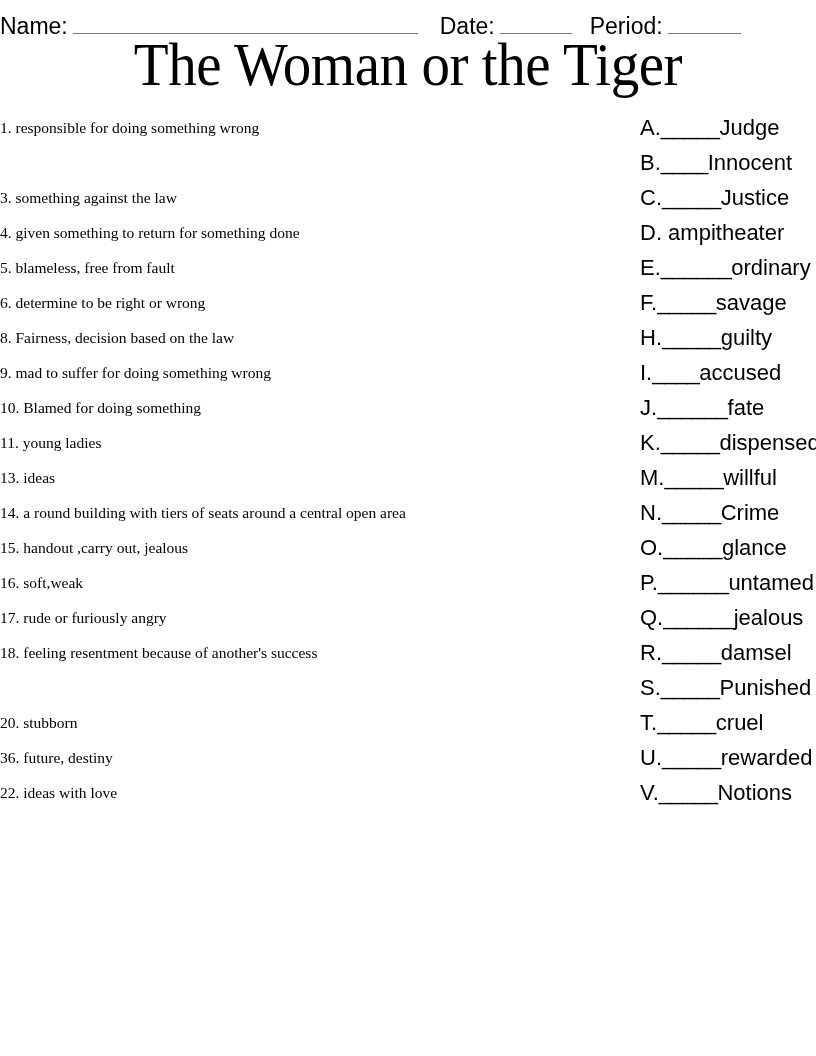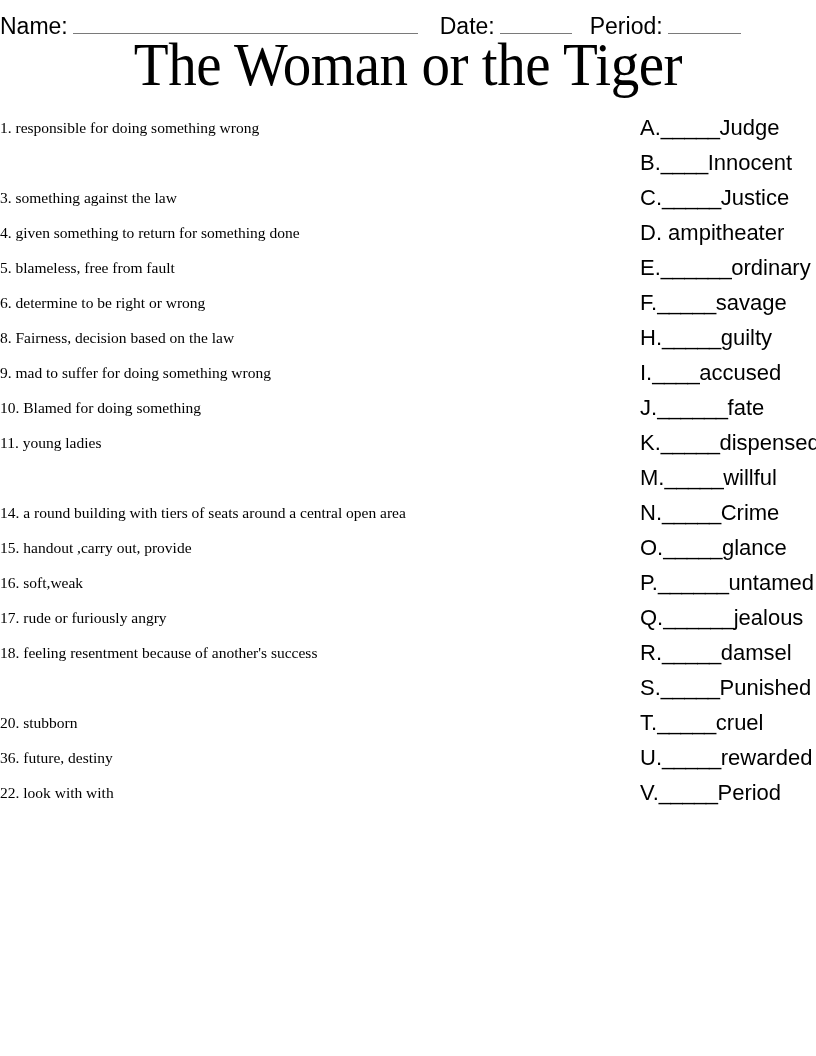--- a/index.html
+++ b/index.html
@@ -214,39 +214,43 @@
       <span>11.</span>
       <span>young ladies</span>
     </div>
     <div class="answer-cell">
       <span class="answer-letter">K.</span><span class="answer-blank">_____</span><span class="answer-word">dispensed</span>
     </div>
   </div>
 
 
   <div class="match-row">
+    <div class="prompt-cell">
+      <span>13.</span>
+      <span>ideas</span>
+    </div>
     <div class="answer-cell">
       <span class="answer-letter">M.</span><span class="answer-blank">_____</span><span class="answer-word">willful</span>
     </div>
   </div>
 
   <div class="match-row">
     <div class="prompt-cell">
       <span>14.</span>
       <span>a round building with tiers of seats around a central open area</span>
     </div>
     <div class="answer-cell">
       <span class="answer-letter">N.</span><span class="answer-blank">_____</span><span class="answer-word">Crime</span>
     </div>
   </div>
 
   <div class="match-row">
     <div class="prompt-cell">
       <span>15.</span>
-      <span>handout ,carry out, provide</span>
+      <span>handout ,carry out, jealous</span>
     </div>
     <div class="answer-cell">
       <span class="answer-letter">O.</span><span class="answer-blank">_____</span><span class="answer-word">glance</span>
     </div>
   </div>
 
   <div class="match-row">
     <div class="prompt-cell">
       <span>16.</span>
       <span>soft,weak</span>
@@ -298,20 +302,20 @@
       <span>future, destiny</span>
     </div>
     <div class="answer-cell">
       <span class="answer-letter">U.</span><span class="answer-blank">_____</span><span class="answer-word">rewarded</span>
     </div>
   </div>
 
   <div class="match-row">
     <div class="prompt-cell">
       <span>22.</span>
-      <span>look with with</span>
-    </div>
-    <div class="answer-cell">
-      <span class="answer-letter">V.</span><span class="answer-blank">_____</span><span class="answer-word">Period</span>
+      <span>ideas with love</span>
+    </div>
+    <div class="answer-cell">
+      <span class="answer-letter">V.</span><span class="answer-blank">_____</span><span class="answer-word">Notions</span>
     </div>
   </div>
 
 </div>
 
 </body></html>

